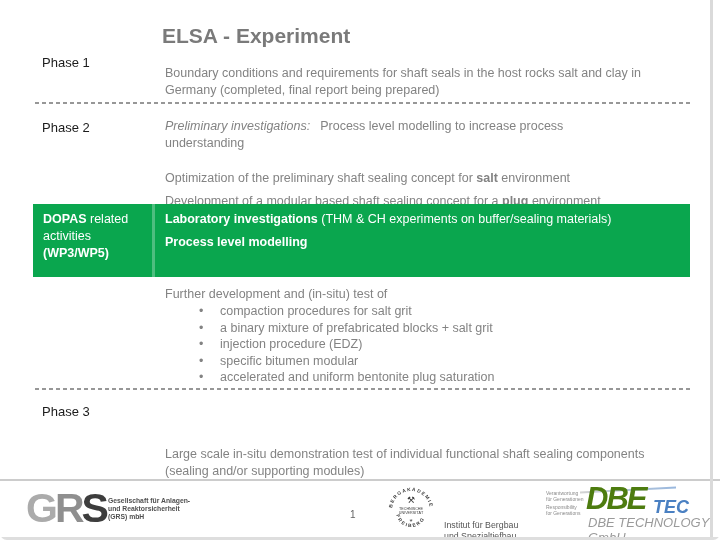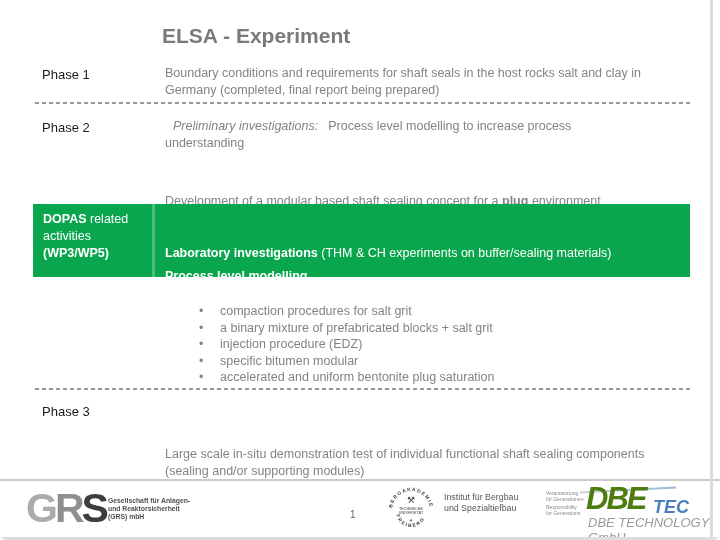--- a/index.html
+++ b/index.html
@@ -7,89 +7,92 @@
     position:relative; width:720px; height:540px; background:#ffffff;
     font-family:"Liberation Sans","DejaVu Sans",sans-serif; overflow:hidden;border-radius:7px;
   }
   .abs { position:absolute; }
   .slide-title {
     left:162px; top:24px; font-size:21px; font-weight:bold; color:#7a7a7a; margin:0;
   }
   .phase-label { font-size:13px; color:#1c1c1c; }
   .body-text { font-size:12.5px; line-height:16.5px; color:#838383; }
   .b { font-weight:bold; }
-  .it { font-style:italic;margin-left:8px; }
+  .it { font-style:italic; }
   .dash-line {
     height:2px;
     background:repeating-linear-gradient(90deg,#979797 0 4px,transparent 4px 7px);
   }
   .lead-gap { margin-left:10px; }
   
   .dopas-box { left:33px; top:204px; width:657px; height:73px; }
   .dopas-seam { position:absolute; left:119px; top:0; width:3px; height:100%; background:rgba(255,255,255,0.28); }
   .dopas-label { position:absolute; left:10px; top:7px; width:108px; font-size:12.5px; line-height:17px; color:#ffffff; }
-  .dopas-content { position:absolute; left:132px; top:7px; width:515px; font-size:12.5px; line-height:16.5px; color:#ffffff;margin-top:34px; }
+  .dopas-content { position:absolute; left:132px; top:7px; width:515px; font-size:12.5px; line-height:16.5px; color:#ffffff; }
   .dopas-content .row { margin-bottom:6.5px; white-space:nowrap; }
   
   .bullets { left:175px; top:303px; width:520px; list-style:none; margin:0; padding:0; }
   .bullets li { font-size:12.5px; line-height:16.6px; color:#838383; }
   .bullets .dot { display:inline-block; width:21px; padding-left:24px; color:#838383; }
   
   .footer-divider { left:0; top:479px; width:720px; height:2px; background:#cccccc; }
   .edge-right { left:710px; top:0; width:3px; height:540px; background:#dadada; }
   .edge-bottom { left:0; top:537px; width:720px; height:3px; background:#dedede; }
   .grs-logo { left:26px; top:488px; font-size:41px; font-weight:bold; letter-spacing:-3px; line-height:40px; }
   .grs-logo .g1 { color:#ababab; } .grs-logo .g2 { color:#8f8f8f; } .grs-logo .g3 { color:#3d3d3d; }
   .grs-name { left:108px; top:497px; font-size:6.8px; line-height:8px; font-weight:bold; color:#4f4f4f; }
   .page-number { left:350px; top:509px; font-size:10px; color:#636363; }
   .tu-seal { left:386px; top:483px; }
-  .institute { left:444px; top:492px; font-size:8.8px; line-height:10.5px; color:#555555; }
+  .institute { left:444px; top:520px; font-size:8.8px; line-height:10.5px; color:#555555; }
   .dbe { left:546px; top:487px; width:166px; height:42px; }
   .dbe-taglines { position:absolute; left:0; top:4px; font-size:5px; line-height:5.6px; color:#8b8b8b; }
   .dbe-taglines .grp { margin-bottom:3px; }
   .dbe-name { position:absolute; left:40px; top:-6px; font-size:31px; font-weight:bold; font-style:italic; letter-spacing:-2px; color:#4d7c0f; }
   .dbe-tec { position:absolute; left:107px; top:10px; font-size:18px; font-weight:bold; font-style:italic; color:#4a80c2; }
   .dbe-swoosh { position:absolute; left:34px; top:2px; width:96px; height:2px;
     background:linear-gradient(90deg,#c9c9c9,#7fa6d6); transform:skewY(-3deg); opacity:0.8; }
   .dbe-company { position:absolute; left:42px; top:28px; font-size:13px; font-style:italic; color:#9a9a9a; }
 </style>
 </head>
 <body>
 
 <div class="slide">
 
   <h1 class="abs slide-title">ELSA - Experiment</h1>
 
-  <div class="abs phase-label" style="left:42px; top:67px;text-align:right;">Phase 1</div>
+  <div class="abs phase-label" style="left:42px; top:55px;text-align:right;">Phase 1</div>
   <div class="abs body-text" style="left:165px; top:65px; width:528px;">Boundary conditions and requirements for shaft seals in the host rocks salt and clay in Germany (completed, final report being prepared)</div>
 
   <div class="abs dash-line" style="left:35px; top:102px; width:655px;"></div>
 
   <div class="abs phase-label" style="left:42px; top:120px;">Phase 2</div>
   <div class="abs body-text" style="left:165px; top:118px; width:455px;">
     <span class="it">Preliminary investigations:</span><span class="lead-gap">Process level modelling to increase process understanding</span>
   </div>
 
+  <div class="abs body-text" style="left:165px; top:170px; width:525px;">
+    <span>Optimization of the preliminary shaft sealing concept for </span><span class="b">salt</span><span> environment</span>
+  </div>
   <div class="abs body-text" style="left:165px; top:193px; width:525px;">
     <span>Development of a modular based shaft sealing concept for a </span><span class="b">plug</span><span> environment</span>
   </div>
 
   <div class="abs dopas-box accent-bg" style="background: rgb(10, 166, 78);">
     <div class="dopas-seam"></div>
     <div class="dopas-label">
       <div><span class="b">DOPAS</span><span> related activities</span></div>
       <div class="b">(WP3/WP5)</div>
     </div>
     <div class="dopas-content">
       <div class="row"><span class="b">Laboratory investigations</span><span> (THM &amp; CH experiments on buffer/sealing materials)</span></div>
       <div class="row"><span class="b">Process level modelling</span><span></span></div>
-      <div class="row"><span class="b">Performance Assessment modelling</span><span></span></div>
     </div>
   </div>
 
+  <div class="abs body-text" style="left:165px; top:286px;">Further development and (in-situ) test of</div>
   <ul class="abs bullets">
     <li><span class="dot">•</span><span>compaction procedures for salt grit</span></li>
     <li><span class="dot">•</span><span>a binary mixture of prefabricated blocks + salt grit</span></li>
     <li><span class="dot">•</span><span>injection procedure (EDZ)</span></li>
     <li><span class="dot">•</span><span>specific bitumen modular</span></li>
     <li><span class="dot">•</span><span>accelerated and uniform bentonite plug saturation</span></li>
   </ul>
 
   <div class="abs dash-line" style="left:35px; top:388px; width:655px;"></div>
 

